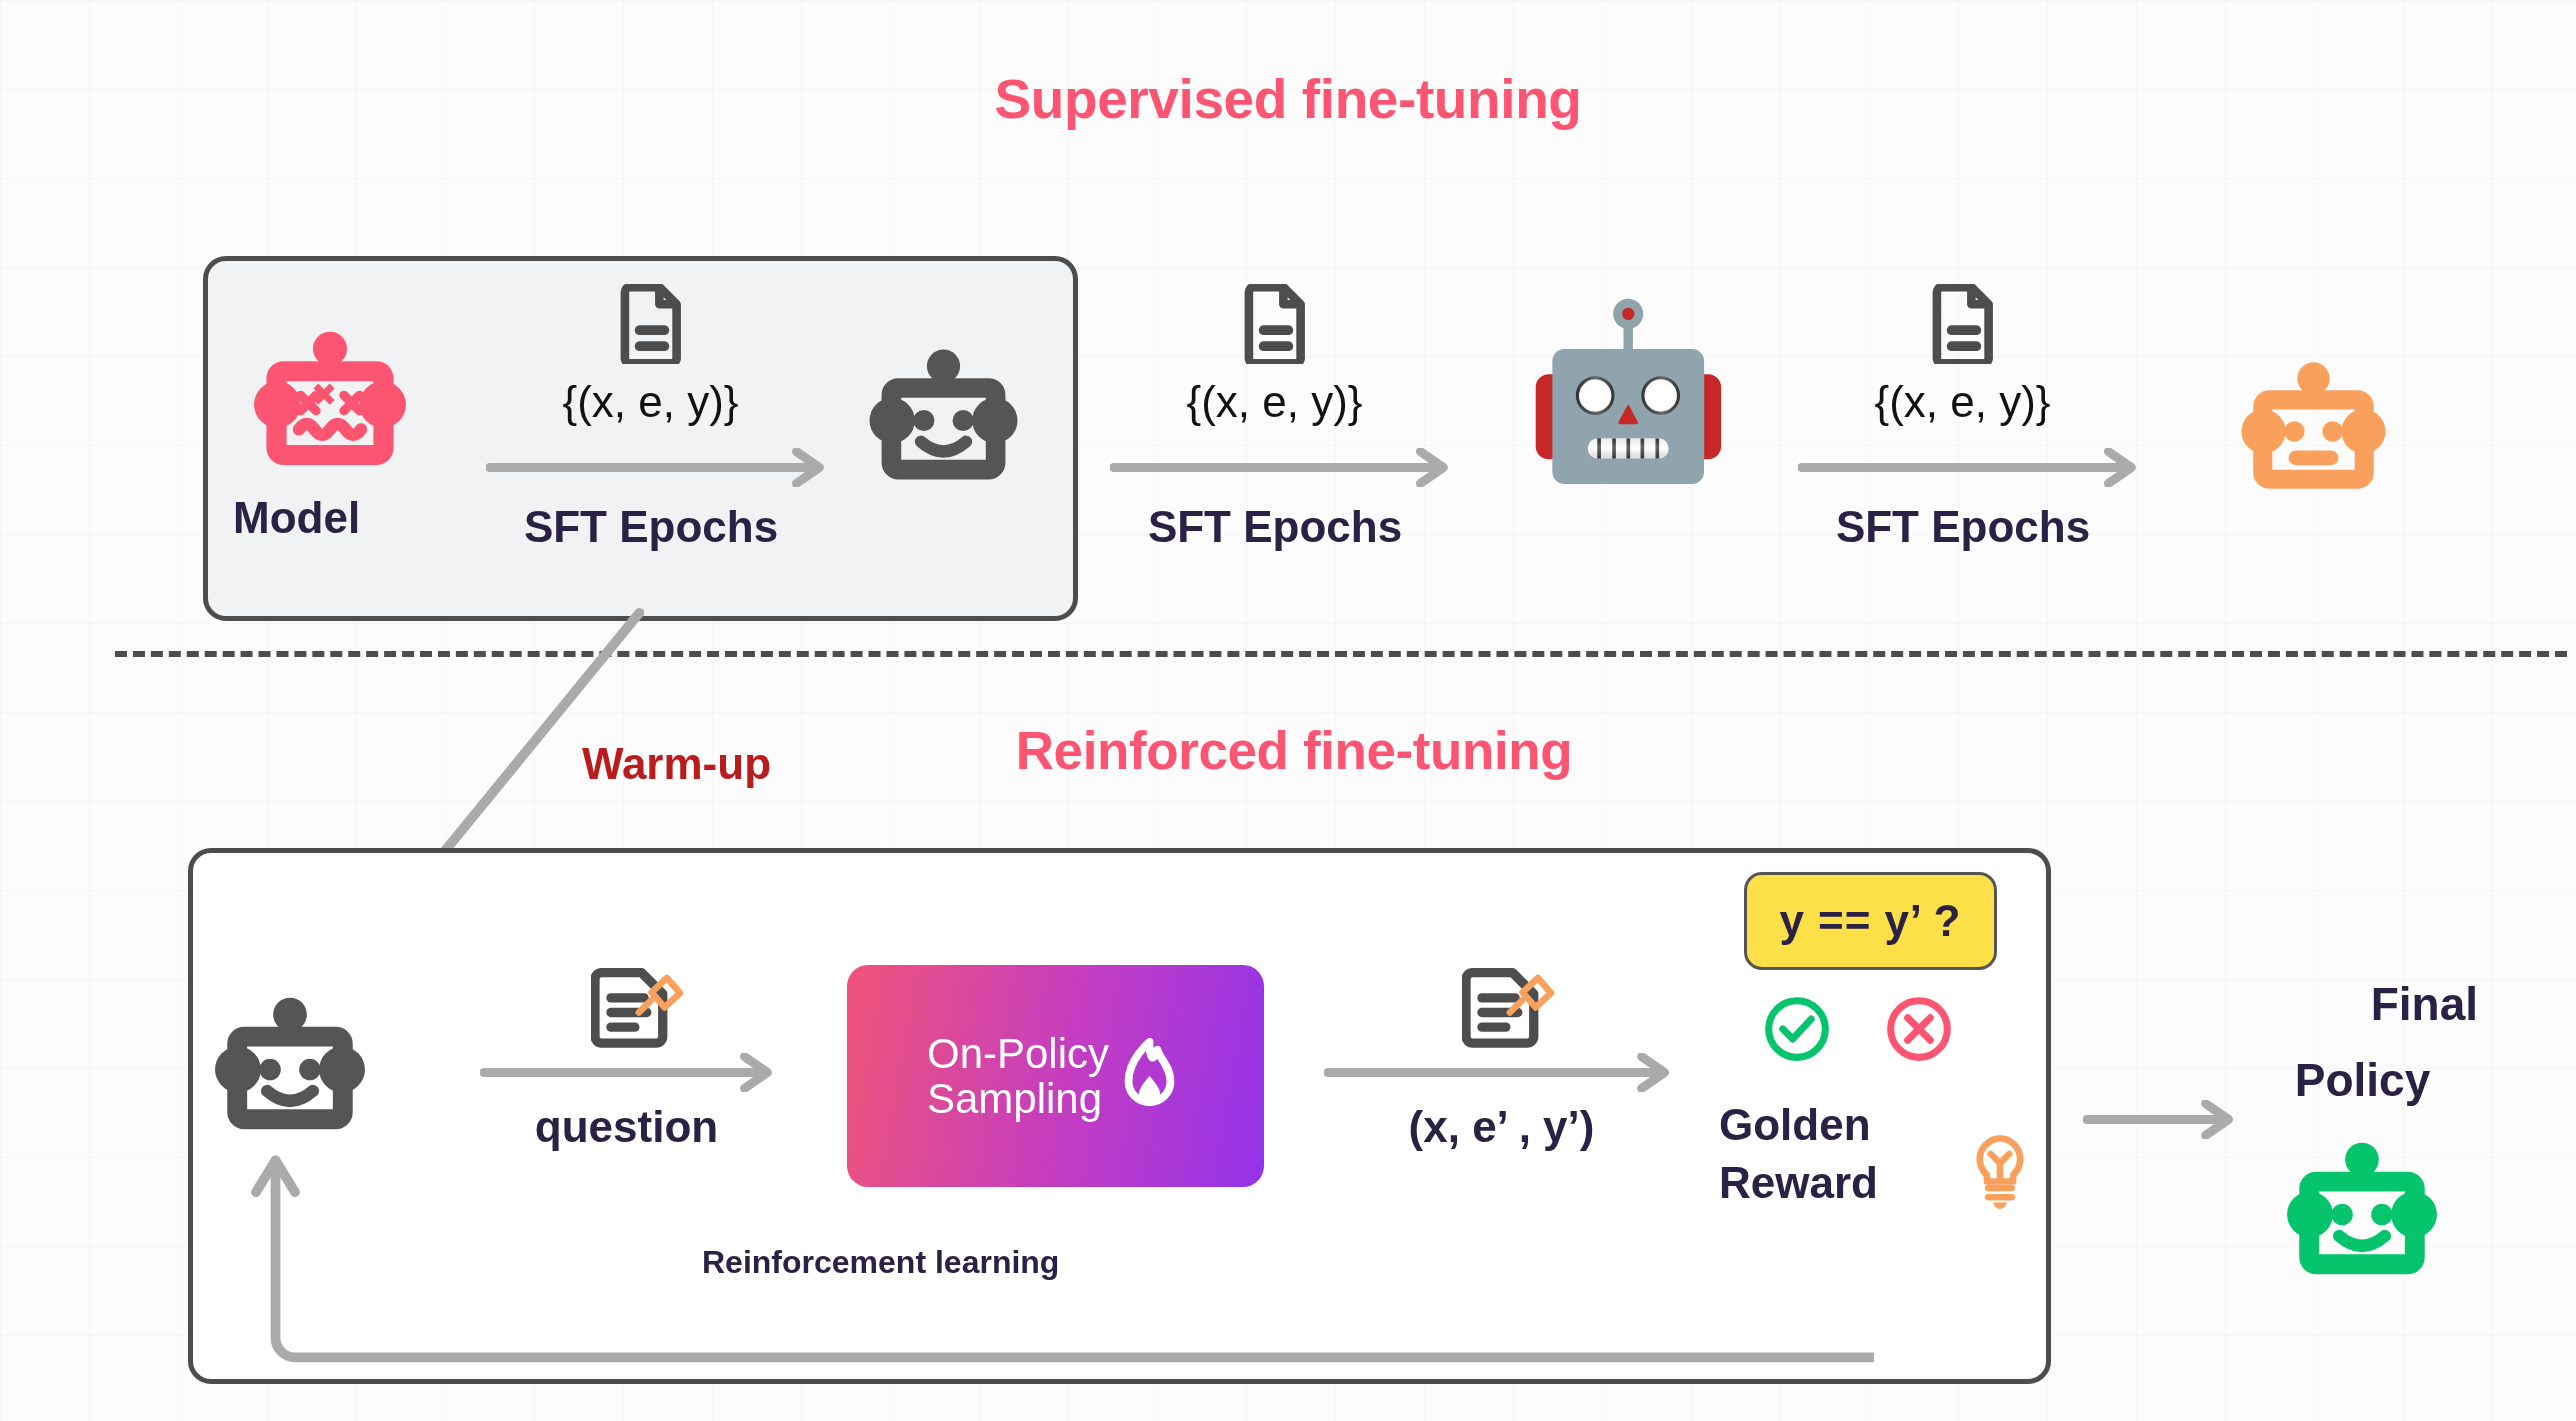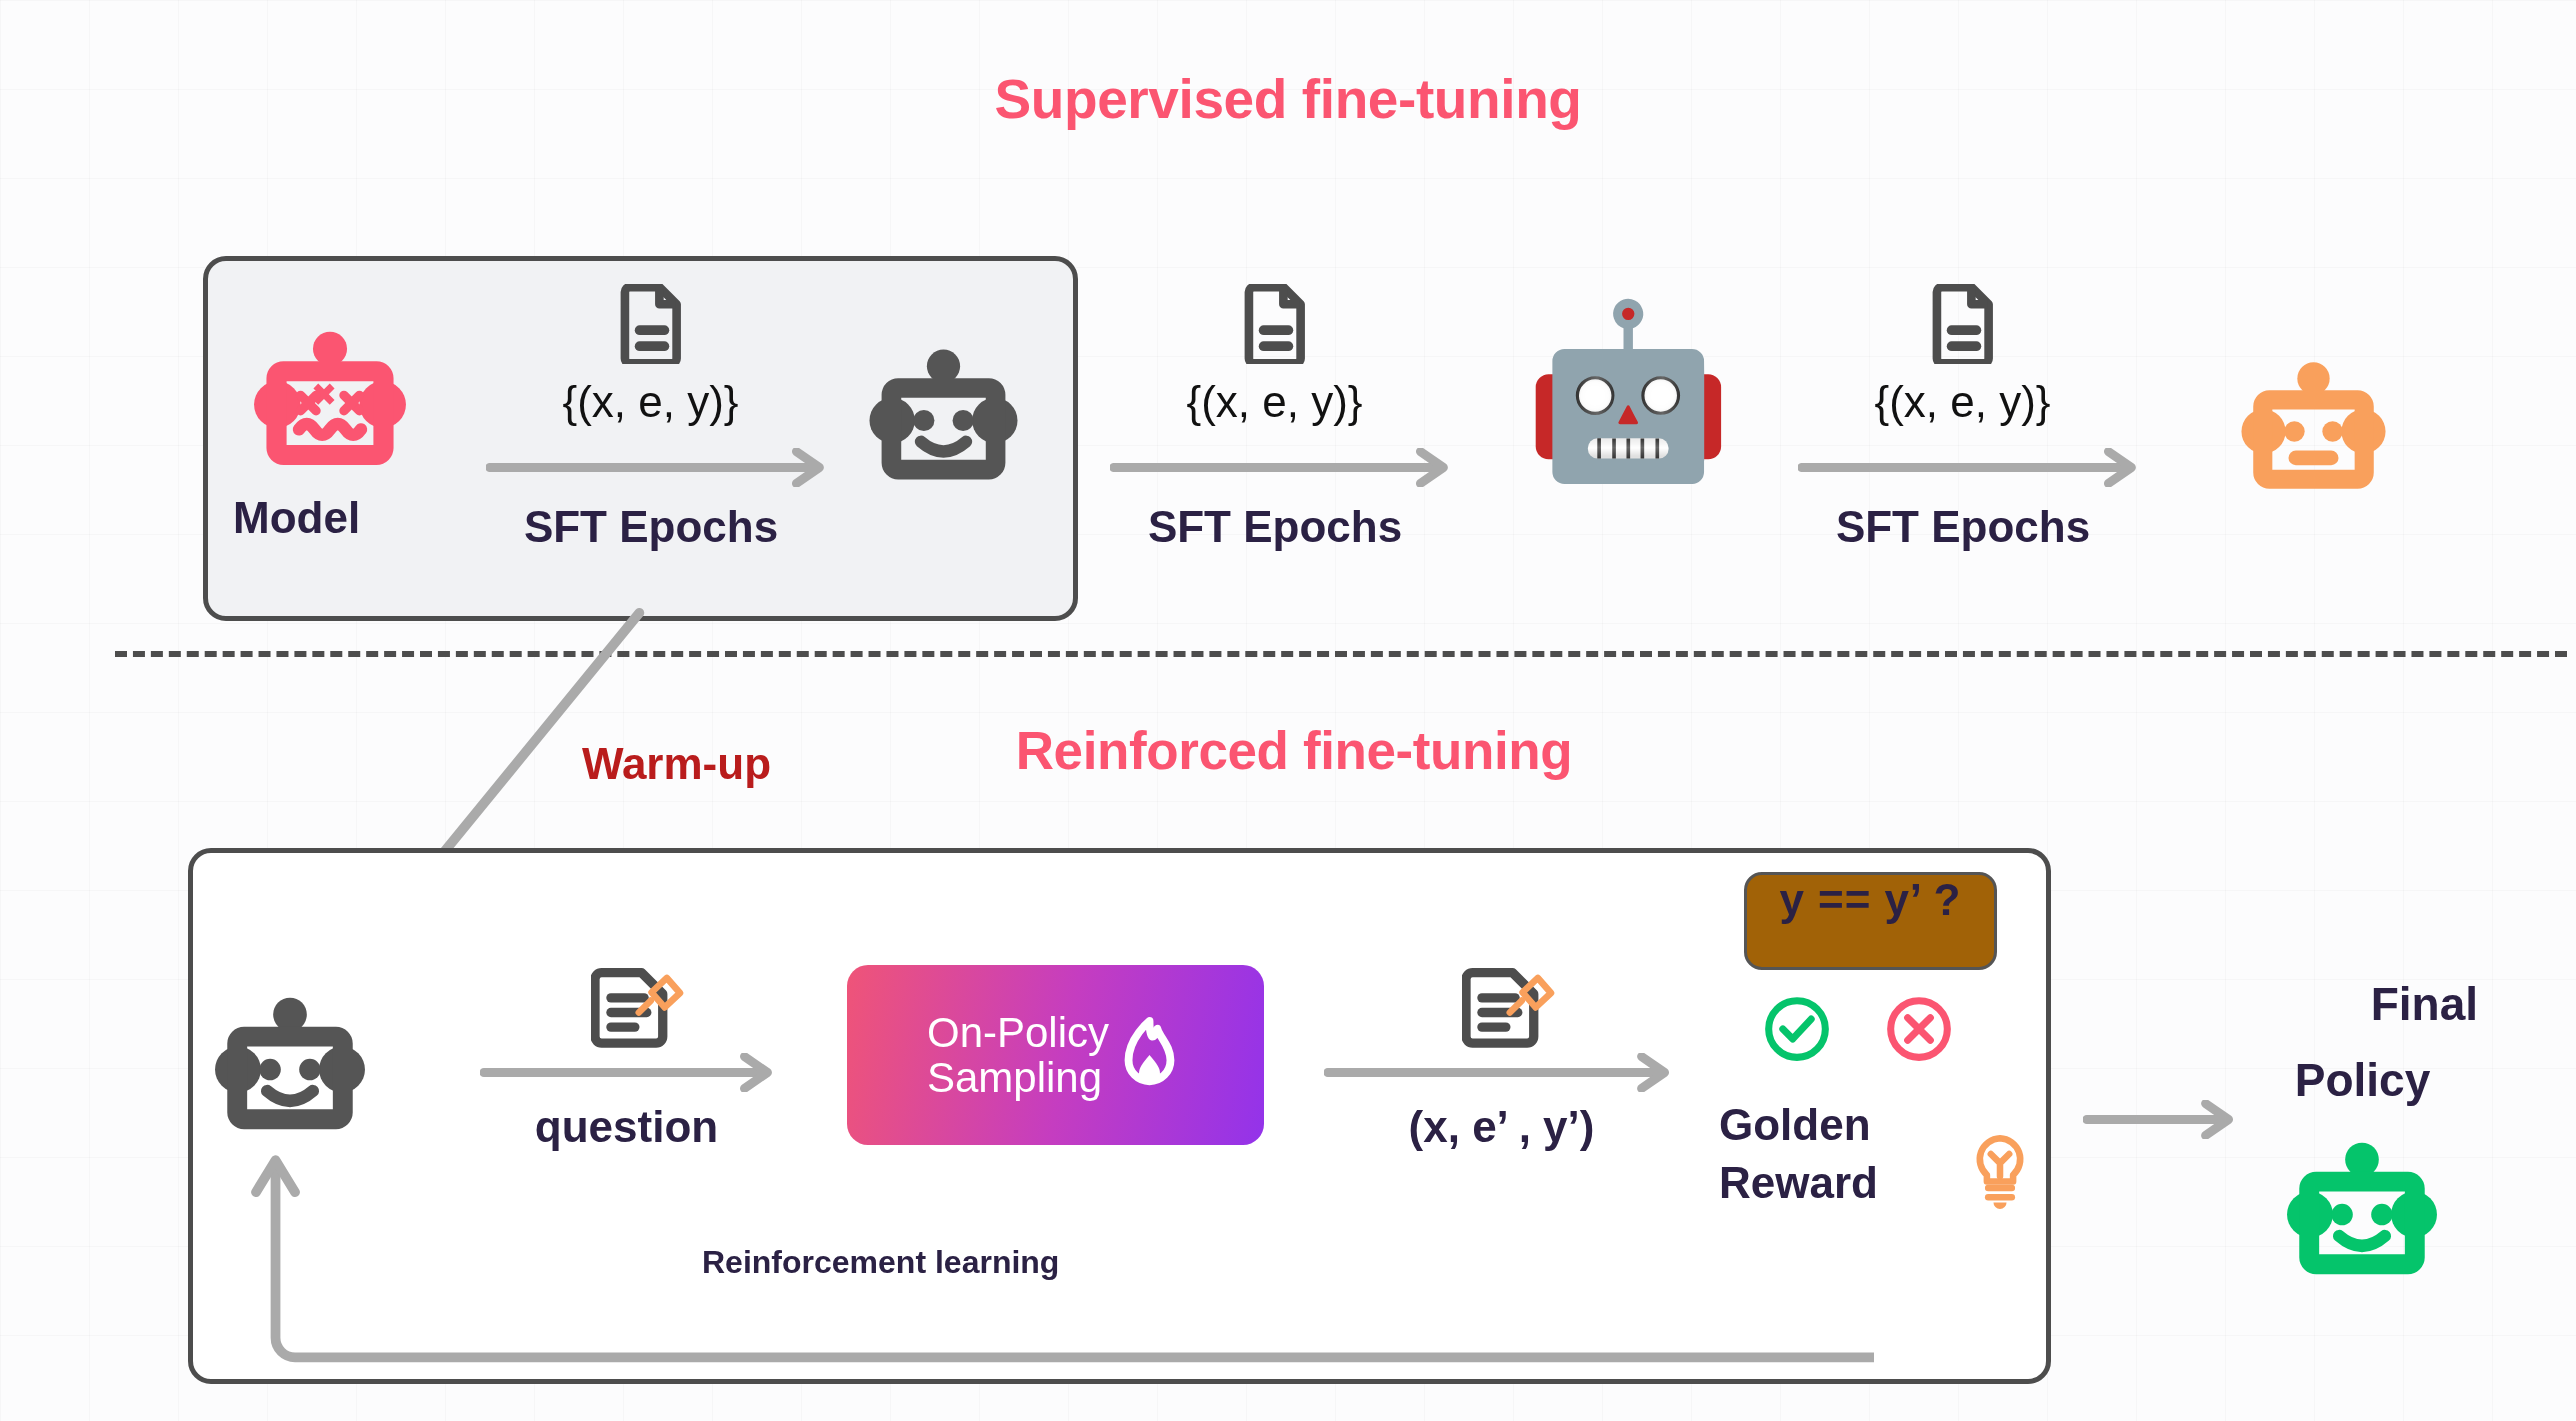--- a/index.html
+++ b/index.html
@@ -62,21 +62,21 @@
     color: #111111;
     font-weight: normal;
     white-space: nowrap;
   }
 
   
   .arrow-wrap { position: absolute; }
 
   
   #onpolicy-box {
-    left: 847px; top: 965px; width: 417px; height: 180px;
+    left: 847px; top: 965px; width: 417px; height: 222px;
     border-radius: 21px;
     background: linear-gradient(100deg, #ef5478 0%, #c53dc0 52%, #9333ea 100%);
     display: flex;
     align-items: center;
     justify-content: center;
     gap: 6px;
     padding: 0 21px;
   }
   #onpolicy-text {
     color: #ffffff;
@@ -85,23 +85,23 @@
     font-weight: normal;
     white-space: pre-line;
     text-align: left;
   }
 
   
   #yeq-box {
     left: 1744px; top: 872px; width: 253px; height: 98px;
     border: 3.6px solid #555;
     border-radius: 18px;
-    background: #a16207;
+    background: #fde047;
     display: flex;
-    align-items: flex-start;
+    align-items: center;
     justify-content: center;
   }
   #yeq-text {
     color: #2b2144;
     font-weight: bold;
     font-size: 44px;
     white-space: nowrap;
     letter-spacing: 0.9px;
   }
 

